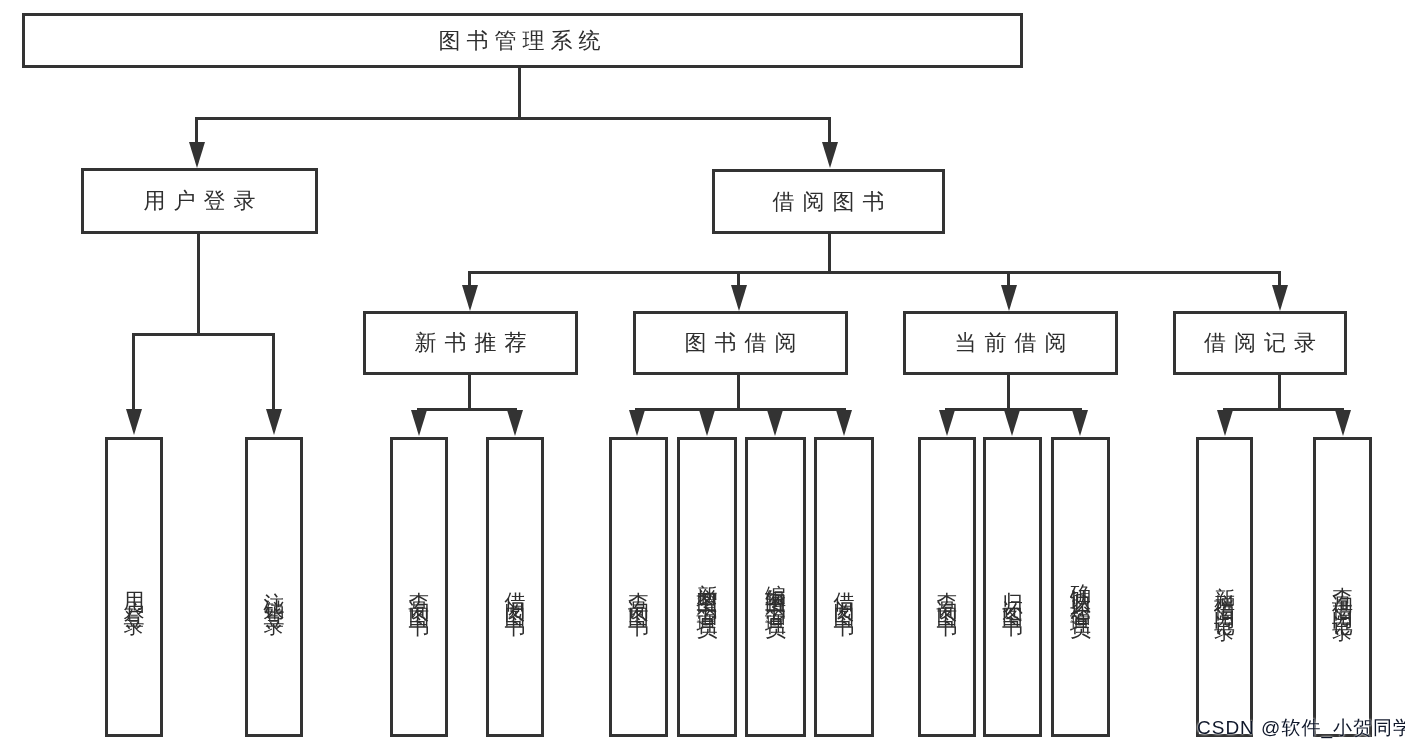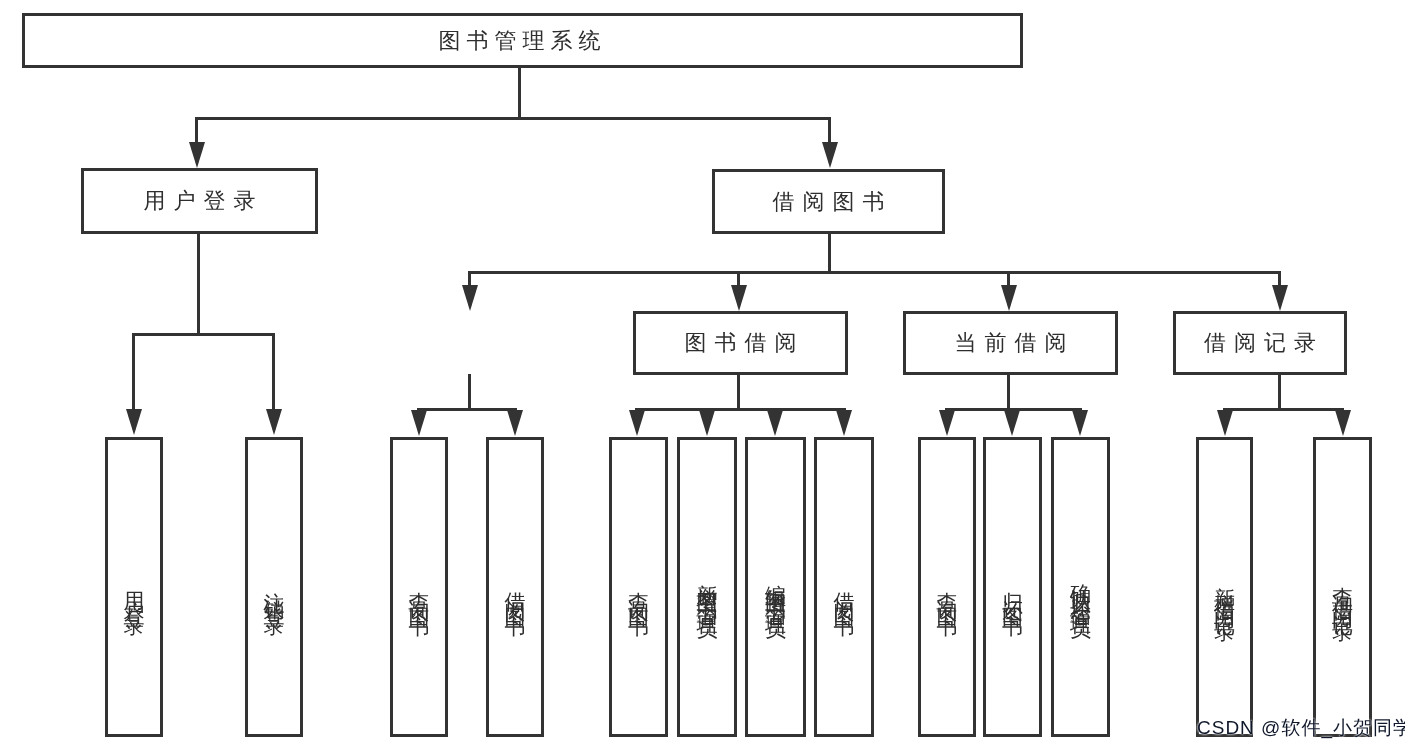--- a/index.html
+++ b/index.html
@@ -104,20 +104,21 @@
   <div class="vline" style="left:1223px;top:408px;height:6px"></div>
   <div class="ahead" style="left:1217px;top:410px"></div>
   <div class="vline" style="left:1341px;top:408px;height:6px"></div>
   <div class="ahead" style="left:1335px;top:410px"></div>
 
   <div class="hnode" style="left:22px;top:13px;width:1001px;height:55px;letter-spacing:6px;padding-left:0">图书管理系统</div>
 
   <div class="hnode" style="left:81px;top:168px;width:237px;height:66px">用户登录</div>
   <div class="hnode" style="left:712px;top:169px;width:233px;height:65px">借阅图书</div>
 
+  <div class="hnode" style="left:363px;top:311px;width:215px;height:64px">新书推荐</div>
   <div class="hnode" style="left:633px;top:311px;width:215px;height:64px">图书借阅</div>
   <div class="hnode" style="left:903px;top:311px;width:215px;height:64px">当前借阅</div>
   <div class="hnode" style="left:1173px;top:311px;width:174px;height:64px">借阅记录</div>
 
   <div class="vnode" style="left:105px;width:58px">用户登录</div>
   <div class="vnode" style="left:245px;width:58px">注销登录</div>
 
   <div class="vnode" style="left:390px;width:58px">查询图书</div>
   <div class="vnode" style="left:486px;width:58px">借阅图书</div>
 

